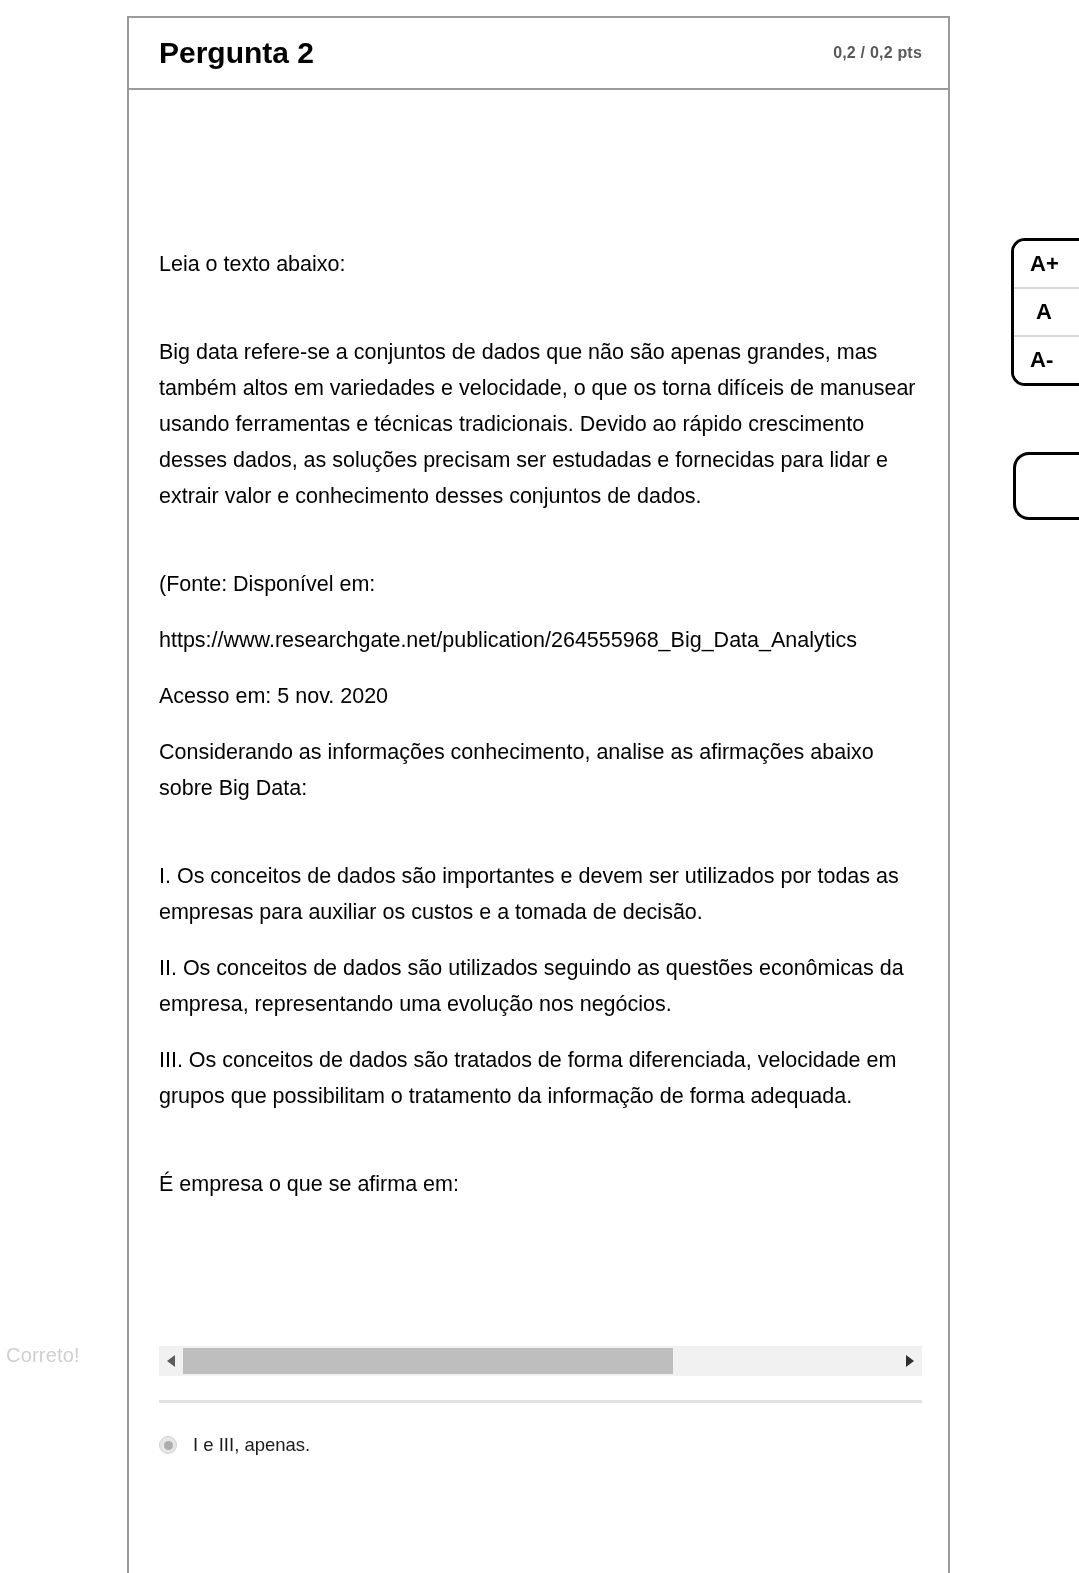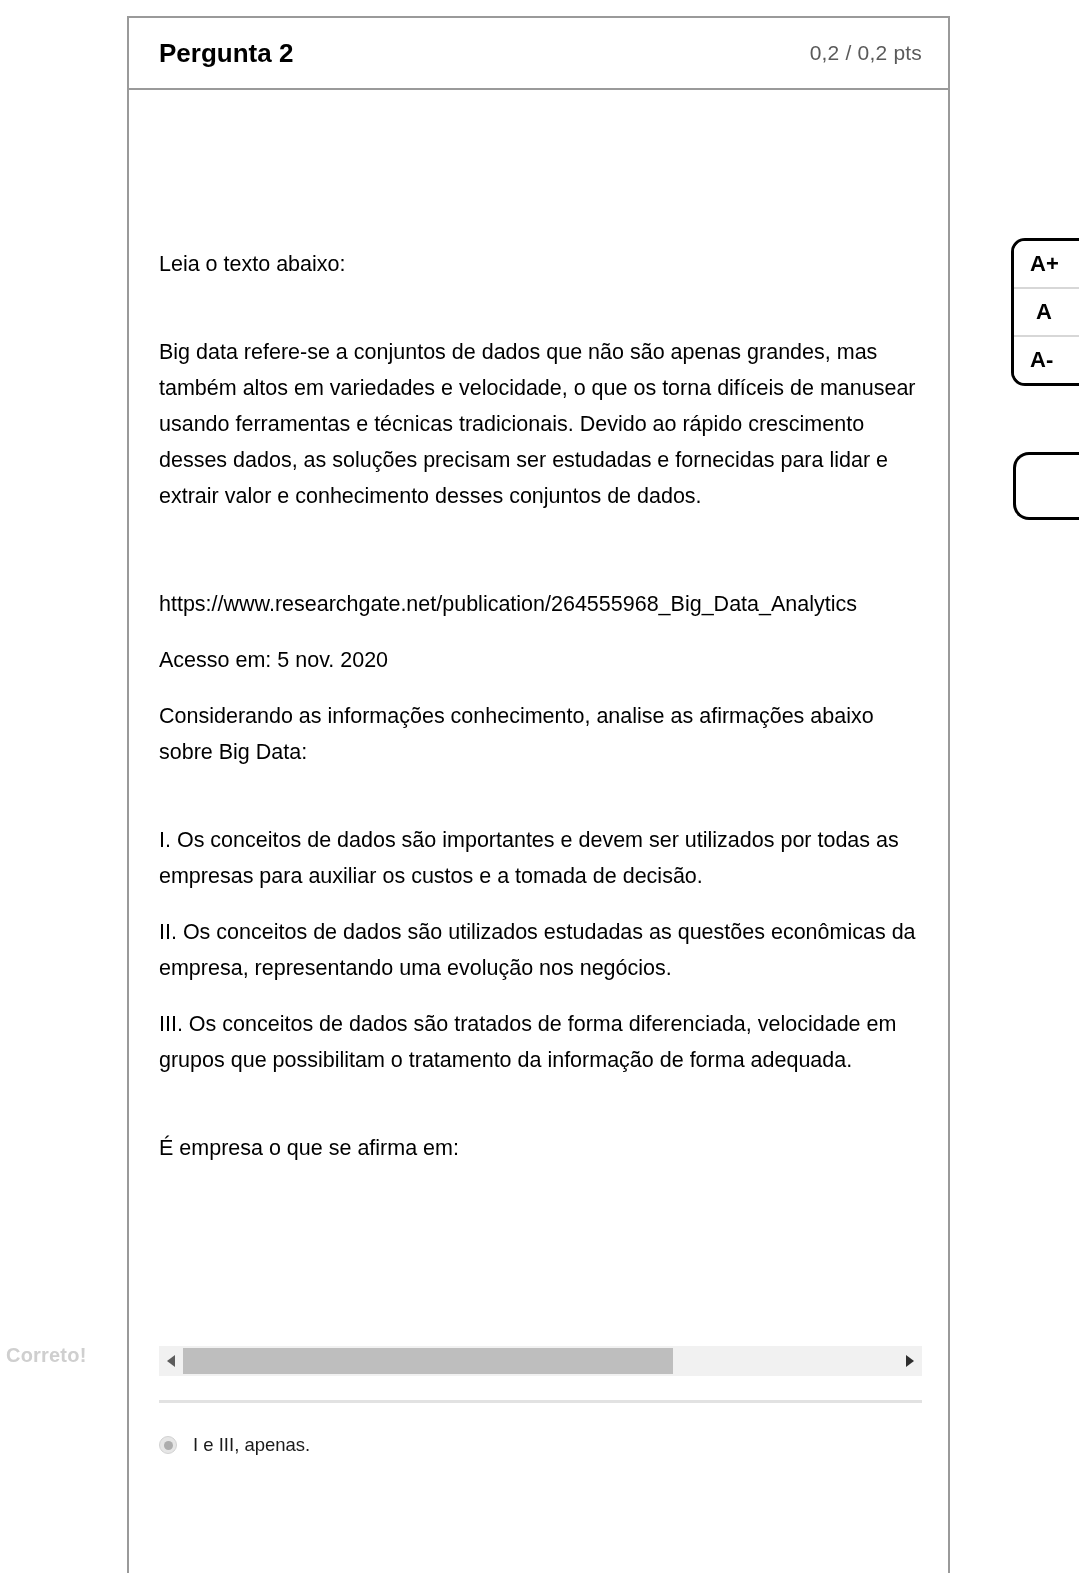--- a/index.html
+++ b/index.html
@@ -15,21 +15,21 @@
     font-family: "Liberation Sans", sans-serif;
     -webkit-font-smoothing: antialiased;
   }
 
   
   .correct-flag {
     position: absolute;
     left: 6px;
     top: 1344px;
     font-size: 20px;
-    font-weight: bold;
+    font-weight: normal;
     color: #cfcfcf;
     letter-spacing: 0.2px;
     white-space: nowrap;
   }
 
   
   .question {
     position: absolute;
     left: 127px;
     top: 16px;
@@ -46,28 +46,28 @@
     box-sizing: border-box;
     border-top: 2px solid #9a9a9a;
     border-bottom: 2px solid #9a9a9a;
     display: flex;
     align-items: center;
     justify-content: space-between;
     padding: 0 26px 0 30px;
     background: #fff;
   }
   .question-title {
-    font-size: 26px;
+    font-size: 30px;
     font-weight: bold;
     color: #000000;
     line-height: 1;
   }
   .question-points {
-    font-size: 21px;
-    font-weight: normal;
+    font-size: 16px;
+    font-weight: bold;
     color: #5a5a5a;
     letter-spacing: 0.2px;
     margin-left: 23px;
   }
 
   .question-body {
     position: relative;
     padding: 12px 0 0 0;
   }
 
@@ -245,40 +245,41 @@
     <div class="qtext">
 
       <p class="wrap lead">Leia o texto abaixo:</p>
 
       <div class="gap-lg"></div>
 
       <p class="wrap">Big data refere-se a conjuntos de dados que não são apenas grandes, mas também altos em variedades e velocidade, o que os torna difíceis de manusear usando ferramentas e técnicas tradicionais. Devido ao rápido crescimento desses dados, as soluções precisam ser estudadas e fornecidas para lidar e extrair valor e conhecimento desses conjuntos de dados.</p>
 
       <div class="gap-lg"></div>
 
+      <p>(Fonte: Disponível em:</p>
 
       <div class="gap-sm"></div>
 
       <p>https://www.researchgate.net/publication/264555968_Big_Data_Analytics</p>
 
       <div class="gap-sm"></div>
 
       <p>Acesso em: 5 nov. 2020</p>
 
       <div class="gap-sm"></div>
 
       <p class="wrap">Considerando as informações conhecimento, analise as afirmações abaixo sobre Big Data:</p>
 
       <div class="gap-lg"></div>
 
       <p class="wrap">I. Os conceitos de dados são importantes e devem ser utilizados por todas as empresas para auxiliar os custos e a tomada de decisão.</p>
 
       <div class="gap-sm"></div>
 
-      <p class="wrap">II. Os conceitos de dados são utilizados estudadas as questões econômicas da empresa, representando uma evolução nos negócios.</p>
+      <p class="wrap">II. Os conceitos de dados são utilizados seguindo as questões econômicas da empresa, representando uma evolução nos negócios.</p>
 
       <div class="gap-sm"></div>
 
       <p class="wrap">III. Os conceitos de dados são tratados de forma diferenciada, velocidade em grupos que possibilitam o tratamento da informação de forma adequada.</p>
 
       <div class="gap-lg"></div>
 
       <p class="wrap">É empresa o que se afirma em:</p>
     </div>
 

